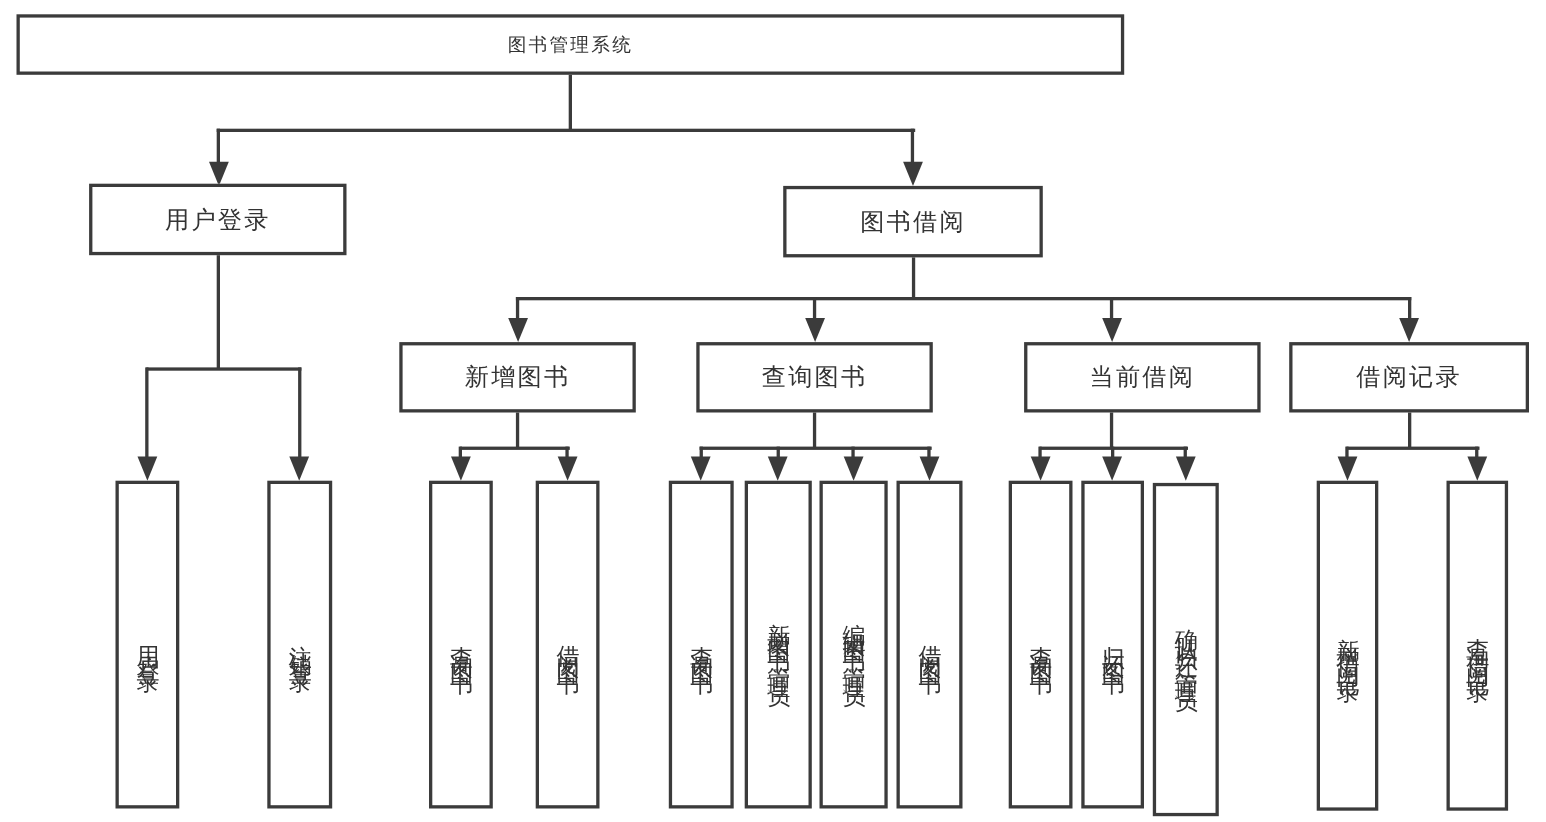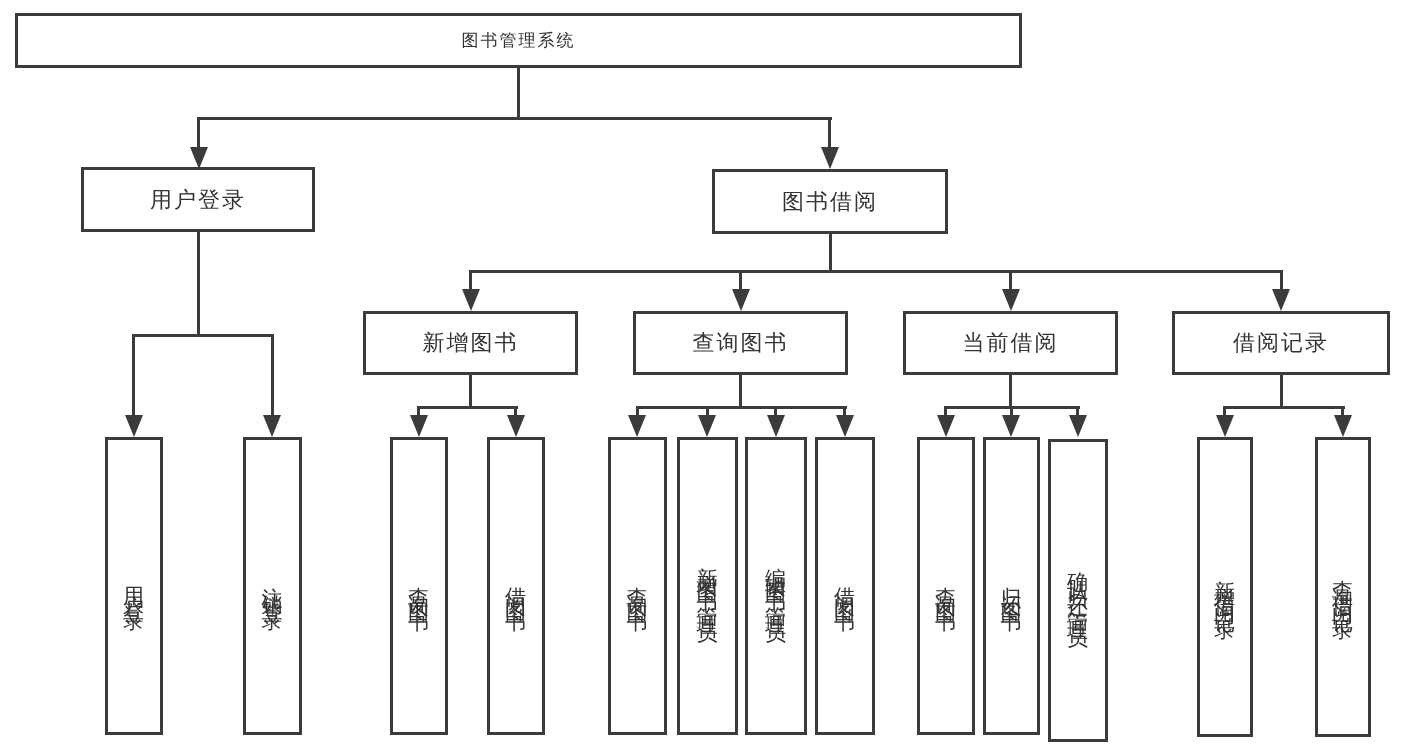--- a/index.html
+++ b/index.html
@@ -90,21 +90,21 @@
   <div class="arrow" style="left:462px;top:289px;"></div>
   <div class="vline" style="left:739px;top:270px;height:21px;"></div>
   <div class="arrow" style="left:732px;top:289px;"></div>
   <div class="vline" style="left:1009px;top:270px;height:21px;"></div>
   <div class="arrow" style="left:1002px;top:289px;"></div>
   <div class="vline" style="left:1280px;top:270px;height:21px;"></div>
   <div class="arrow" style="left:1272px;top:289px;"></div>
 
   <div class="box" style="left:363px;top:311px;width:215px;height:64px;">新增图书</div>
   <div class="box" style="left:633px;top:311px;width:215px;height:64px;">查询图书</div>
-  <div class="box" style="left:903px;top:311px;width:215px;height:64px;">当前借阅</div>
+  <div class="box" style="left:931px;top:311px;width:215px;height:64px;">当前借阅</div>
   <div class="box" style="left:1172px;top:311px;width:218px;height:64px;">借阅记录</div>
 
   <div class="vline" style="left:469px;top:375px;height:33px;"></div>
   <div class="hline" style="left:418px;top:406px;width:100px;"></div>
   <div class="vline" style="left:417px;top:406px;height:11px;"></div>
   <div class="arrow" style="left:410px;top:415px;"></div>
   <div class="vline" style="left:514px;top:406px;height:11px;"></div>
   <div class="arrow" style="left:507px;top:415px;"></div>
 
   <div class="vbox" style="left:390px;top:437px;width:58px;height:298px;">查询图书</div>

